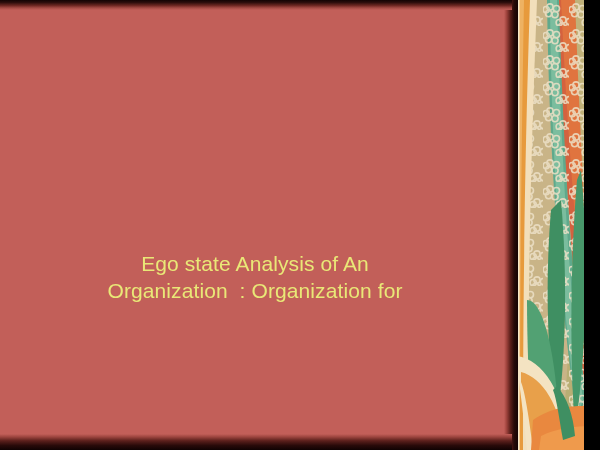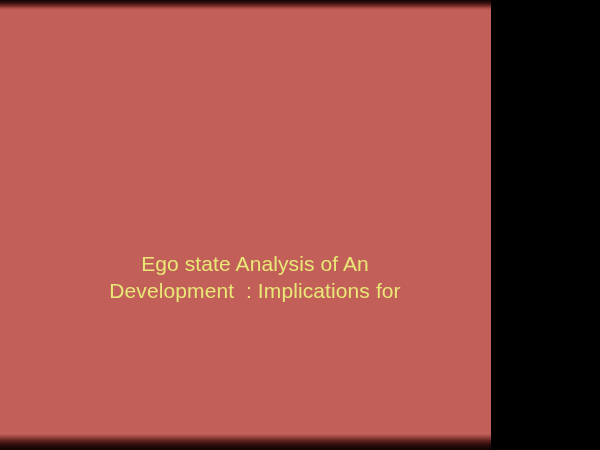--- a/index.html
+++ b/index.html
@@ -1,19 +1,19 @@
 <!DOCTYPE html>
 <html><head>
 <meta charset="utf-8">
 <style>
   html,body{margin:0;padding:0;background:#000;}
   body{width:600px;height:450px;overflow:hidden;
        font-family:"Liberation Sans",sans-serif;}
 
-  #slide{position:relative;width:491px;height:450px;overflow:hidden;
+  #slide{position:relative;width:584px;height:450px;overflow:hidden;
          background:#c05e58;}
 
   
   .red-field{position:absolute;left:0;top:0;width:512px;height:450px;
              background:#c25f59;}
 
   
   .edge-top{position:absolute;left:0;top:0;width:512px;height:10px;
             background:linear-gradient(to bottom,#130203 0%,#2e0d0c 25%,#6e2722 55%,#a84c46 80%,#c25f59 100%);}
   
@@ -38,21 +38,21 @@
 </style>
 </head>
 <body>
 
 <div id="slide">
 
   <div class="red-field"></div>
 
   <div class="title-block">
     <div class="title-line">Ego state Analysis of An</div>
-    <div class="title-line">Development  : Implications for</div>
+    <div class="title-line">Organization  : Organization for</div>
   </div>
 
   <div class="strip">
     <svg viewBox="0 0 83 450" preserveAspectRatio="none">
       <defs>
         <pattern id="flower" x="0" y="0" width="26" height="26" patternUnits="userSpaceOnUse">
           <g fill="none" stroke="#ece0c6" stroke-width="1.6">
             <circle cx="7" cy="7" r="3.1"></circle>
             <circle cx="13.4" cy="8.6" r="3.1"></circle>
             <circle cx="12" cy="14.6" r="3.1"></circle>

